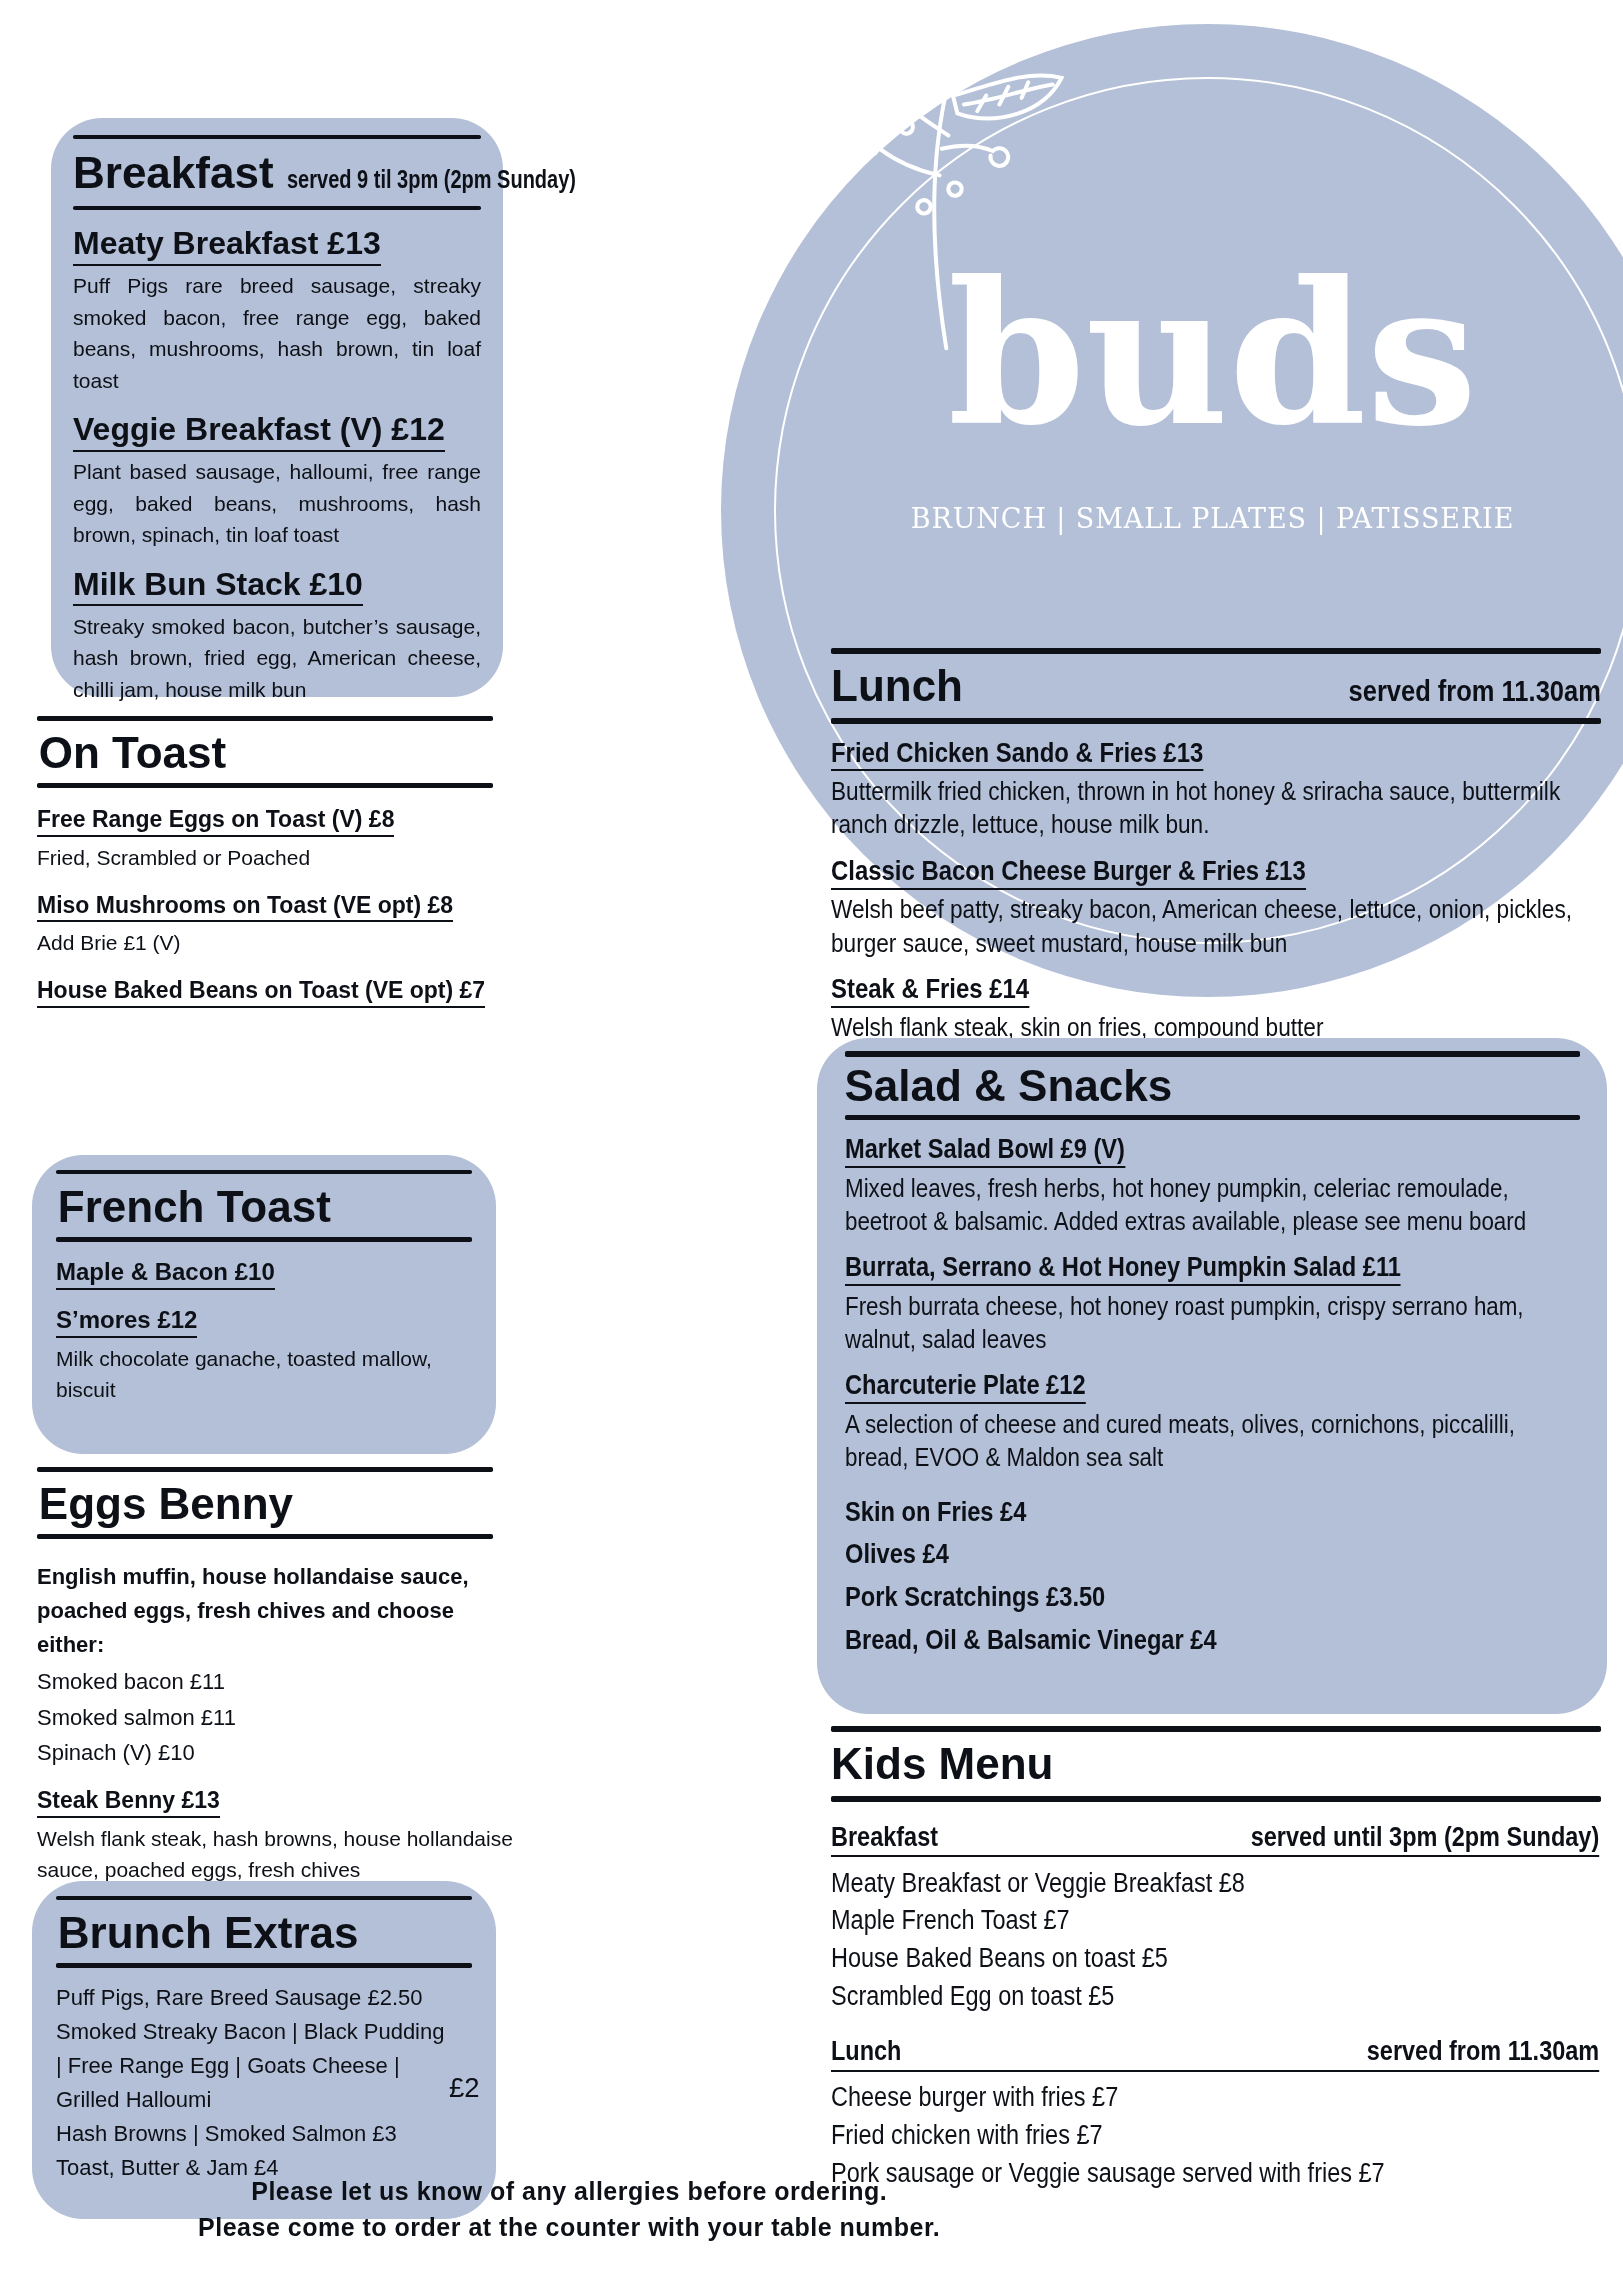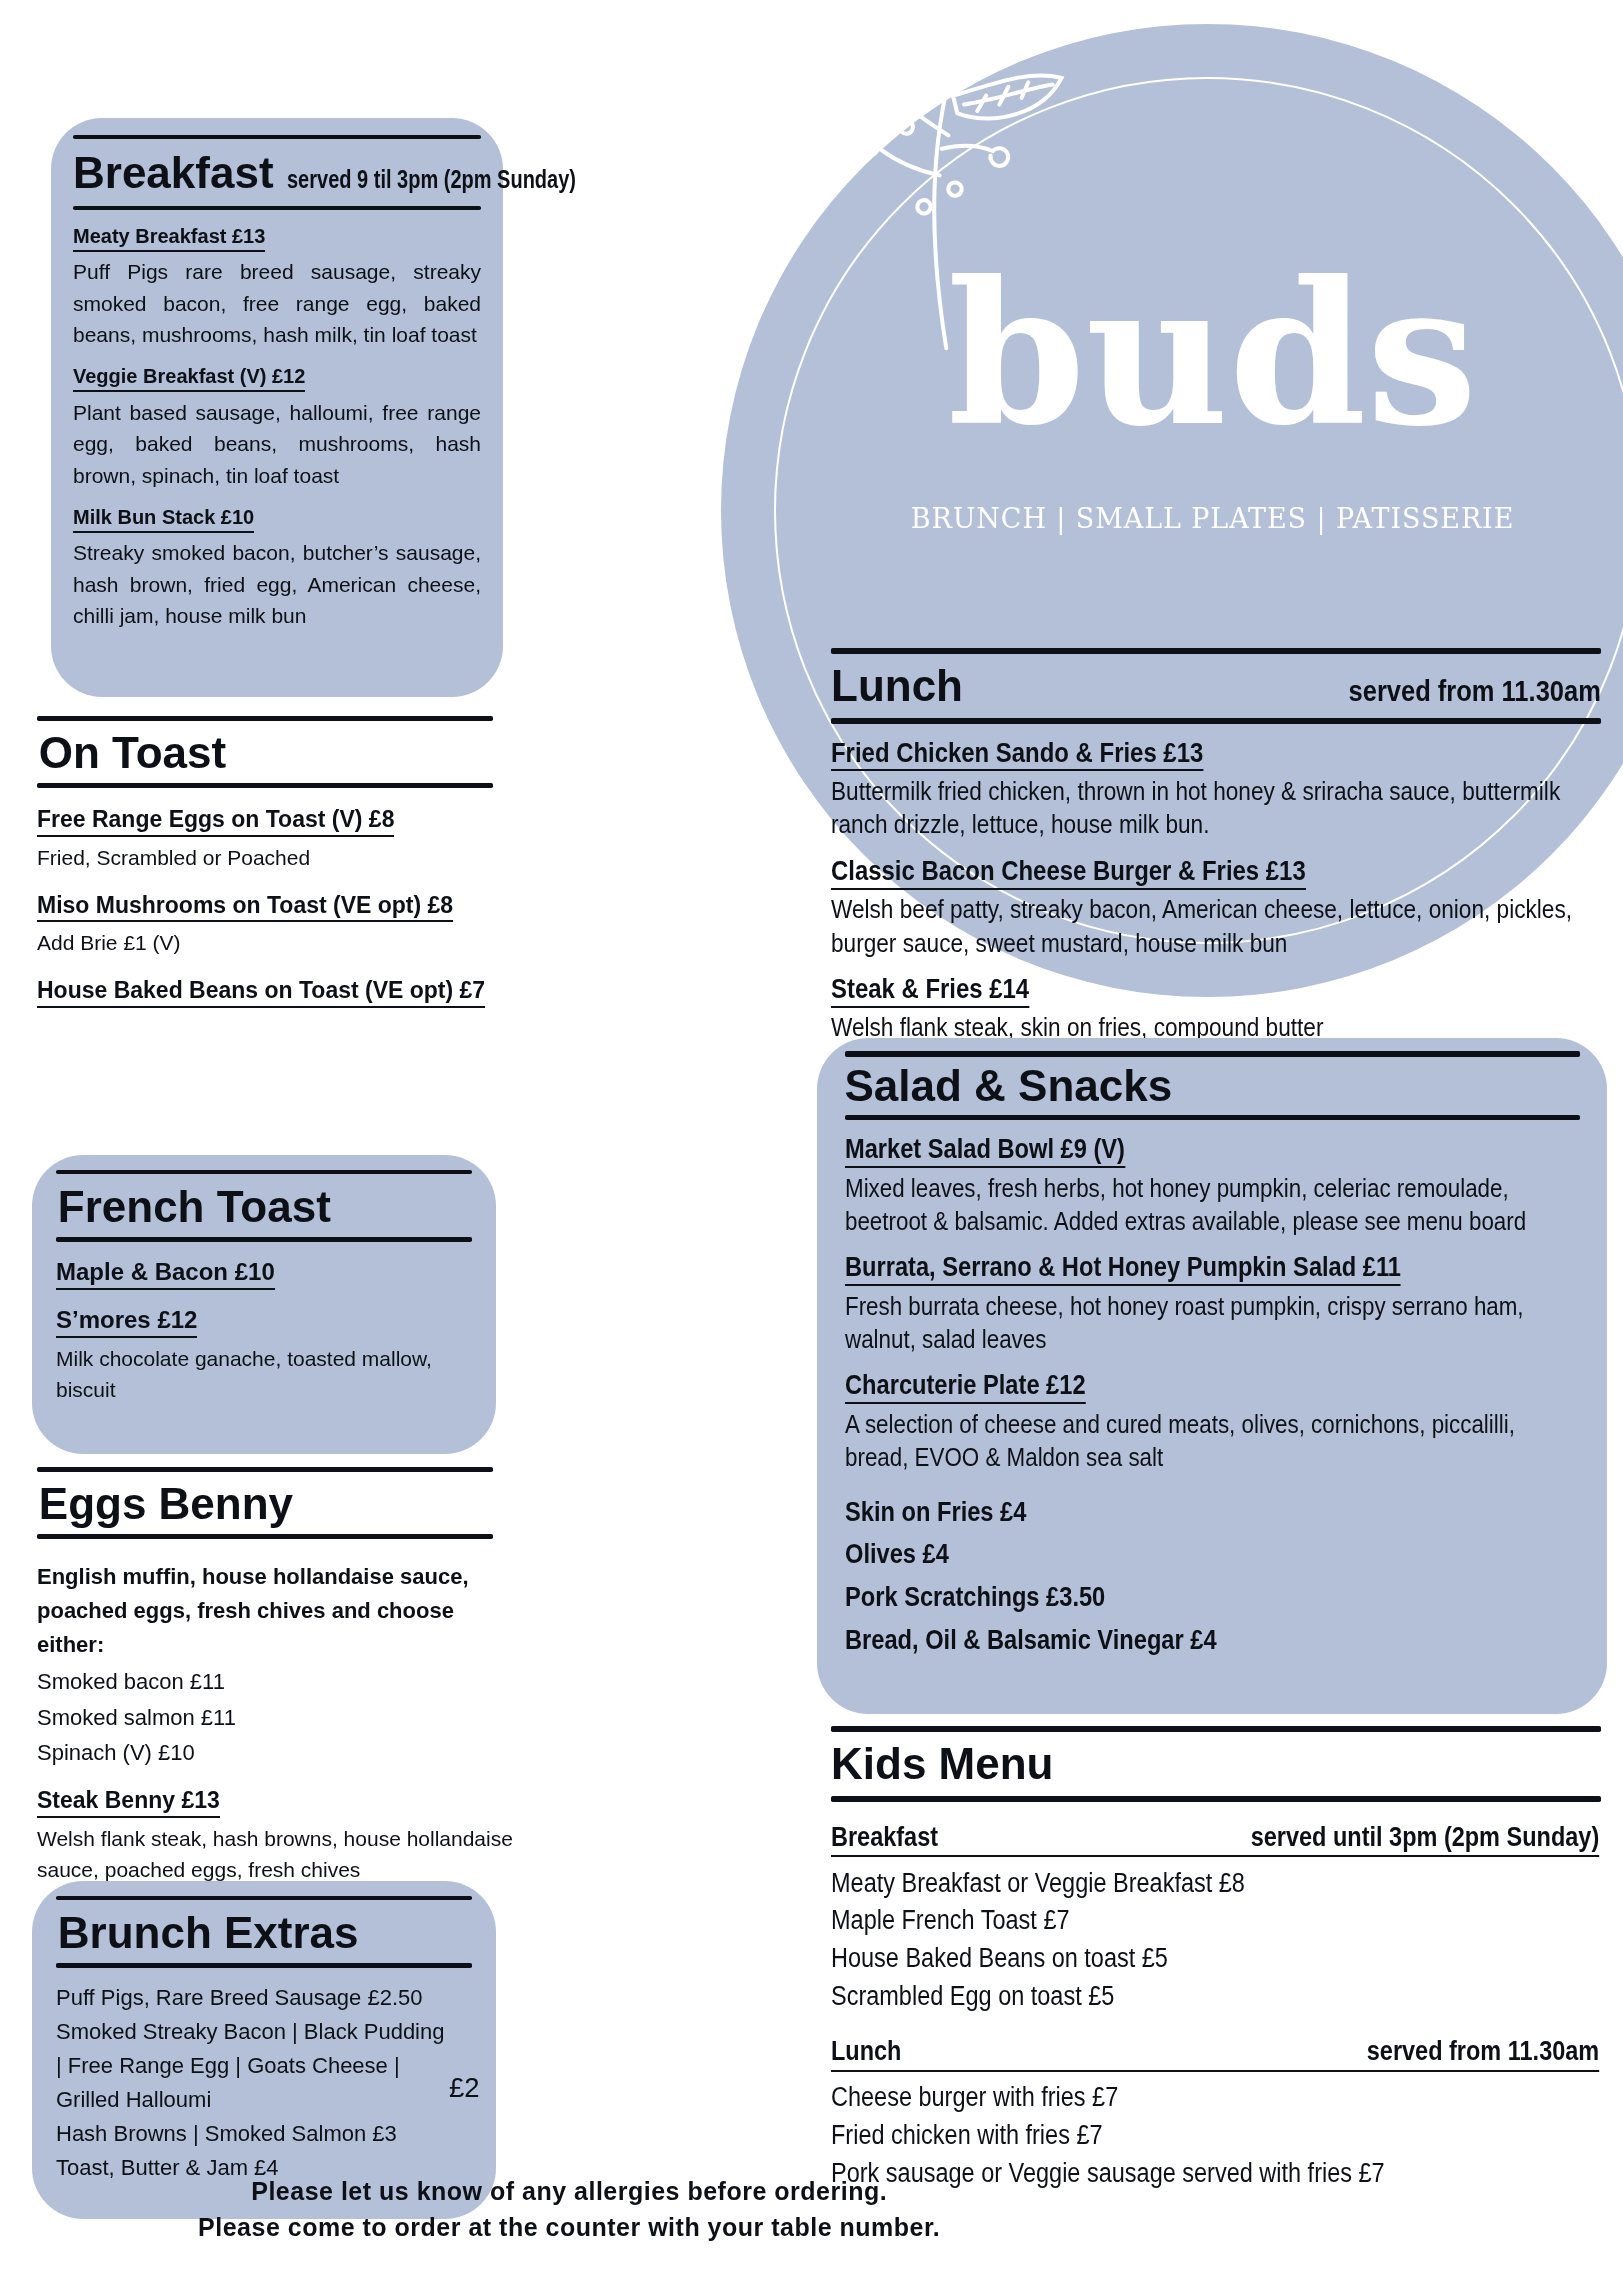--- a/index.html
+++ b/index.html
@@ -46,21 +46,21 @@
   .h1{font-weight:bold;font-size:44px;letter-spacing:0;}
   .shead{display:flex;align-items:baseline;gap:13px;margin:9.2px 0 7.3px 0;white-space:nowrap;}
   .sub{display:inline-block;font-weight:bold;font-size:25px;transform:scaleX(.8);transform-origin:0 70%;}
   .panel{position:absolute;background:var(--panel);border-radius:51px;}
   .ut{display:inline-block;font-weight:bold;border-bottom:2.8px solid var(--ink);padding-bottom:1.8px;}
   .mi{margin-top:14.7px;}
   .desc{font-size:21px;line-height:1.5;margin-top:4.6px;white-space:pre-line;}
   .j{text-align:justify;}
   
   .bkf{left:51px;top:118px;width:452px;height:579px;padding:16.5px 22px;}
-  .bkf .ut{font-size:20px;}
+  .bkf .ut{font-size:32px;}
   .on-toast{position:absolute;left:37px;top:716px;width:606px;}
   .on-toast .rule,.eggs .rule{width:456px;}
   .on-toast .h1,.eggs .h1{margin:7.3px 0 5.5px 1.8px;}
   .on-toast .ut,.eggs .ut{font-size:23px;}
   .on-toast .mi{margin-top:18.4px;}
   .french{left:32px;top:1155px;width:464px;height:299px;padding:14.7px 24px;}
   .french .ut{font-size:24px;}
   .french .mi{margin-top:16.5px;}
   .eggs{position:absolute;left:37px;top:1467px;width:606px;}
   .eggs .intro{font-weight:bold;font-size:22px;line-height:1.55;margin-top:21px;width:478px;}
@@ -114,21 +114,21 @@
 
   <section class="panel bkf">
     <div class="rule"></div>
     <div class="shead">
       <span class="h1">Breakfast</span>
       <span class="sub">served 9 til 3pm (2pm Sunday)</span>
     </div>
     <div class="rule"></div>
     <div class="mi">
       <span class="ut">Meaty Breakfast £13</span>
-      <p class="desc j">Puff Pigs rare breed sausage, streaky smoked bacon, free range egg, baked beans, mushrooms, hash milk, tin loaf toast</p>
+      <p class="desc j">Puff Pigs rare breed sausage, streaky smoked bacon, free range egg, baked beans, mushrooms, hash brown, tin loaf toast</p>
     </div>
     <div class="mi">
       <span class="ut">Veggie Breakfast (V) £12</span>
       <p class="desc j">Plant based sausage, halloumi, free range egg, baked beans, mushrooms, hash brown, spinach, tin loaf toast</p>
     </div>
     <div class="mi">
       <span class="ut">Milk Bun Stack £10</span>
       <p class="desc j">Streaky smoked bacon, butcher’s sausage, hash brown, fried egg, American cheese, chilli jam, house milk bun</p>
     </div>
   </section>

